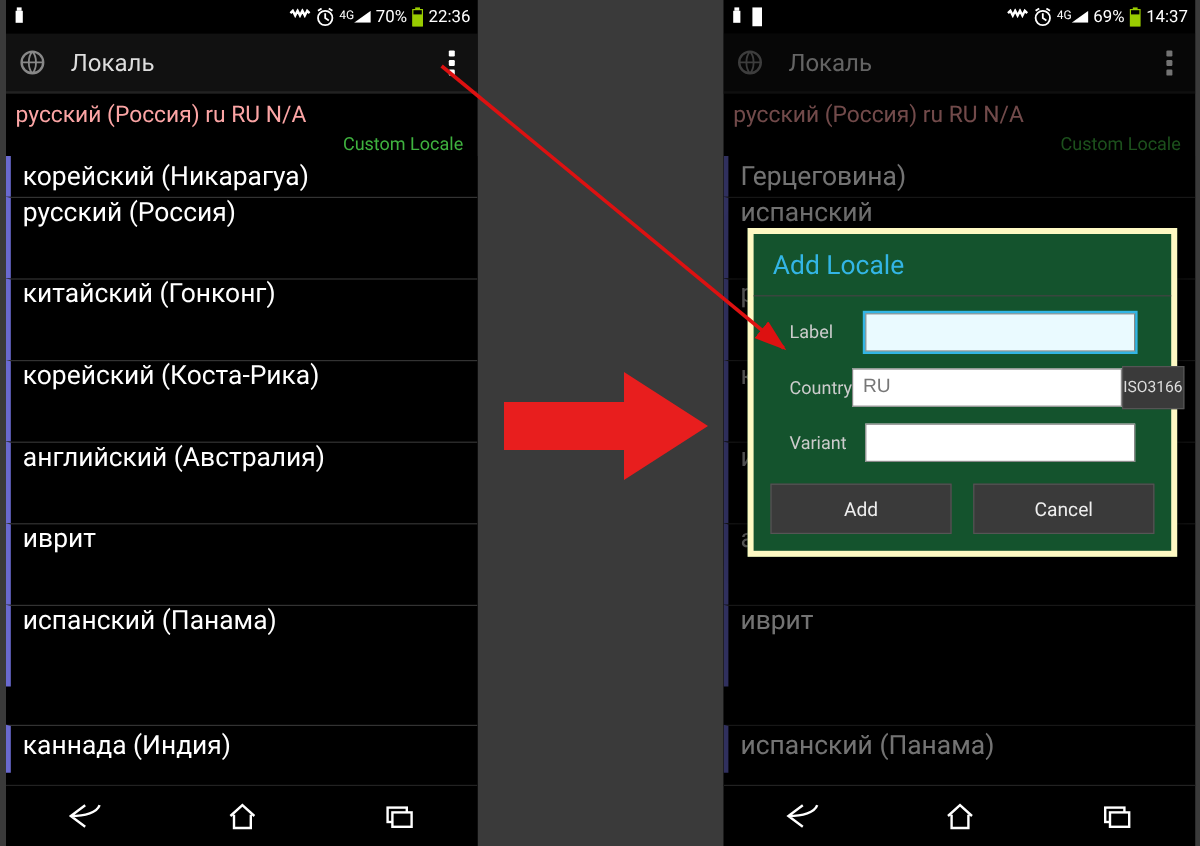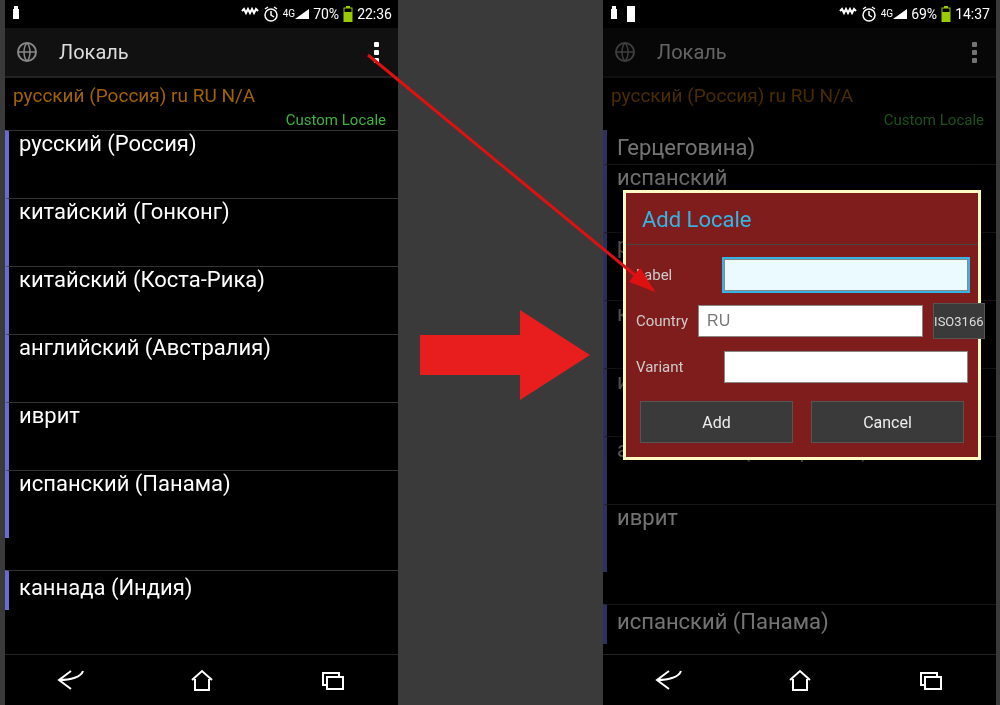--- a/index.html
+++ b/index.html
@@ -63,21 +63,21 @@
     gap: 3px;
     cursor: pointer;
   }
   .overflow span {
     width: 5px; height: 5px; background:#fff; border-radius:1px;
   }
 
   .currentrow {
     padding: 6px 8px 2px 8px;
     font-size: 19px;
-    color: #a16207;
+    color: #fca5a5;
   }
   .customlocale {
     text-align: right;
     font-size: 15px;
     color: #3fb23f;
     padding: 2px 12px 4px 0;
   }
 
   .list {
     position: absolute;
@@ -129,36 +129,36 @@
     background: rgba(0,0,0,0.55);
     pointer-events: none;
   }
 
   
   .dialog {
     position: absolute;
     top: 190px;
     left: 20px;
     right: 15px;
-    background: #7f1d1d;
-    border: 3px solid #fef9c3;
+    background: #14532d;
+    border: 5px solid #fef9c3;
     box-shadow: 0 4px 20px rgba(0,0,0,0.8);
     color: #ddd;
   }
   .dialog-title {
     font-size: 22px;
     color: #33b5e5;
     padding: 14px 16px 12px 16px;
   }
   .dialog-sep { height:1px; background:#444; margin: 0 0 8px 0; }
   .dlg-row {
     display: flex;
     align-items: center;
-    padding: 6px 10px;
-    gap: 10px;
+    padding: 6px 30px;
+    gap: 0;
   }
   .dlg-label {
     width: 78px;
     font-size: 15px;
     color: #ccc;
   }
   .dlg-input {
     flex: 1;
     height: 32px;
     background: #fff;
@@ -274,28 +274,31 @@
         <span></span>
         <span></span>
         <span></span>
       </div>
   </div>
 
   <div class="currentrow">русский (Россия)  ru RU N/A</div>
   <div class="customlocale">Custom Locale</div>
 
   <div class="list">
+    <div class="list-item first-cut">
+        <span>корейский (Никарагуа)</span>
+      </div>
     <div class="list-item">
         <span>русский (Россия)</span>
       </div>
     <div class="list-item">
         <span>китайский (Гонконг)</span>
       </div>
     <div class="list-item">
-        <span>китайский (Коста-Рика)</span>
+        <span>корейский (Коста-Рика)</span>
       </div>
     <div class="list-item">
         <span>английский (Австралия)</span>
       </div>
     <div class="list-item">
         <span>иврит</span>
       </div>
     <div class="list-item">
         <span>испанский (Панама)</span>
       </div>

